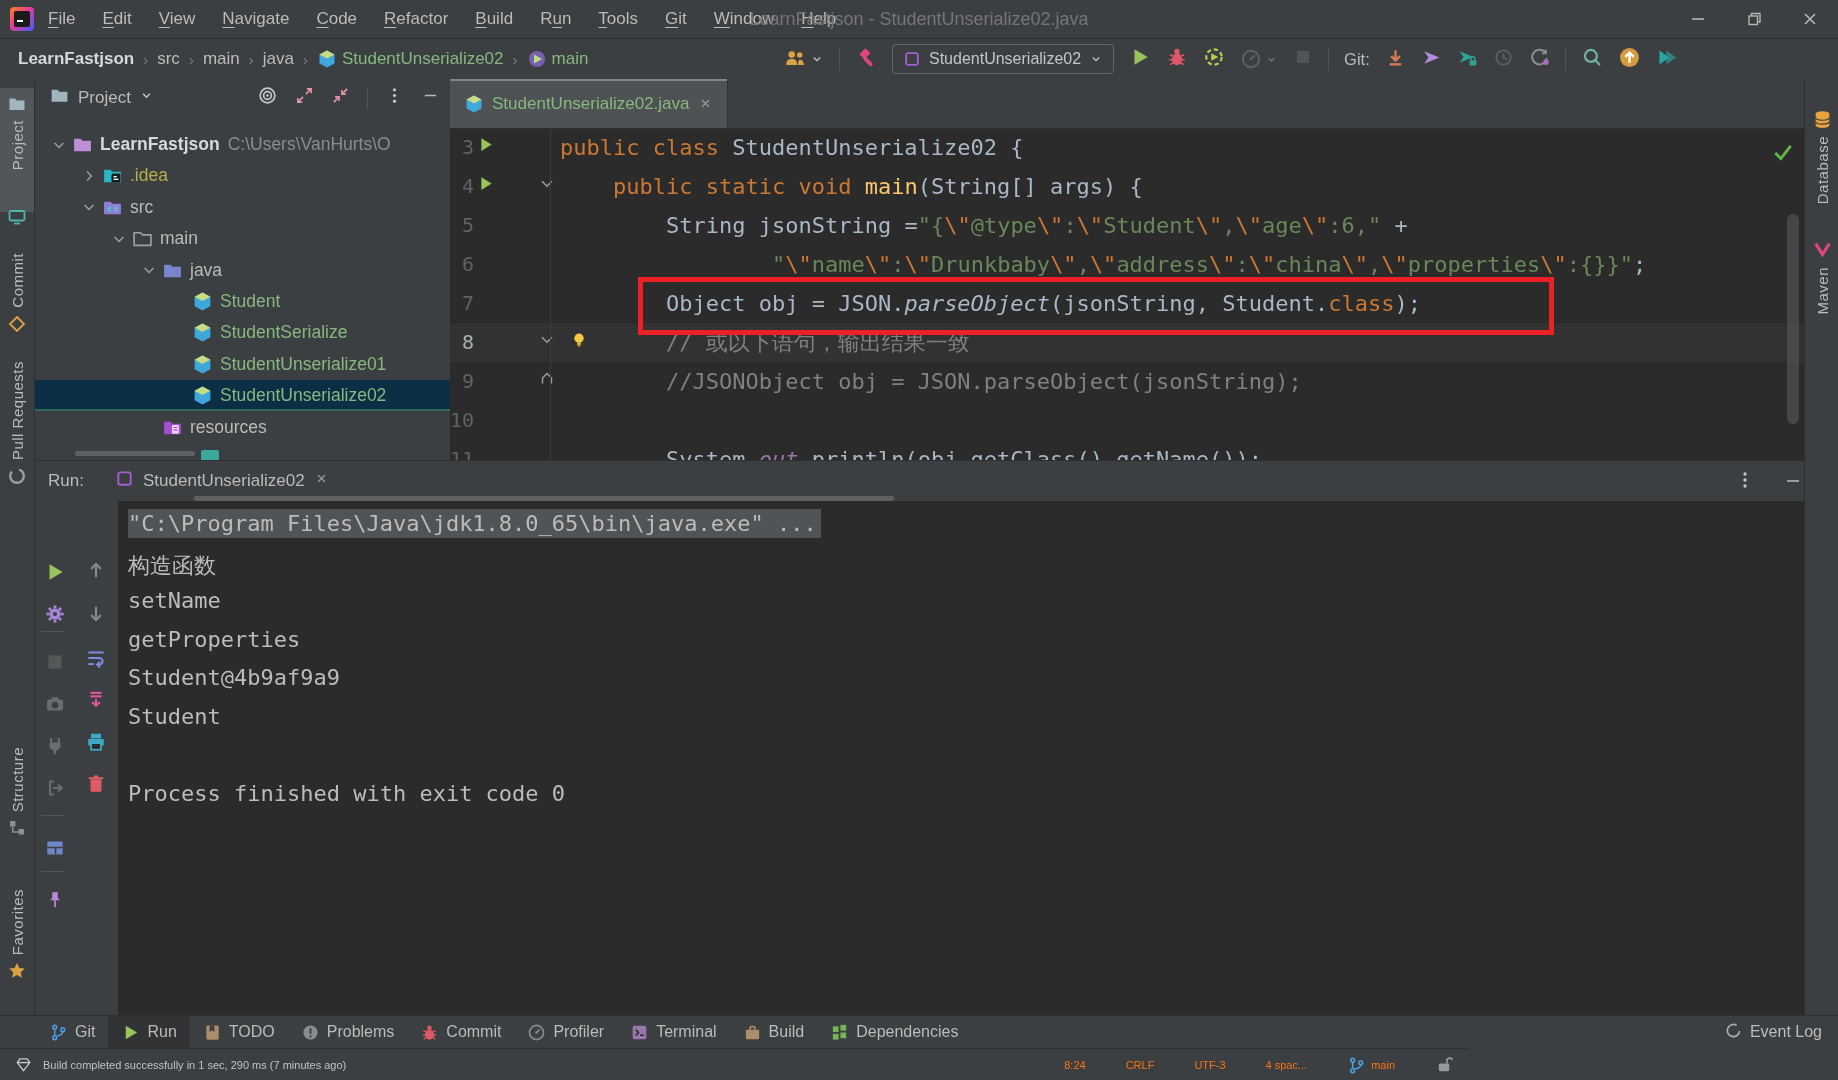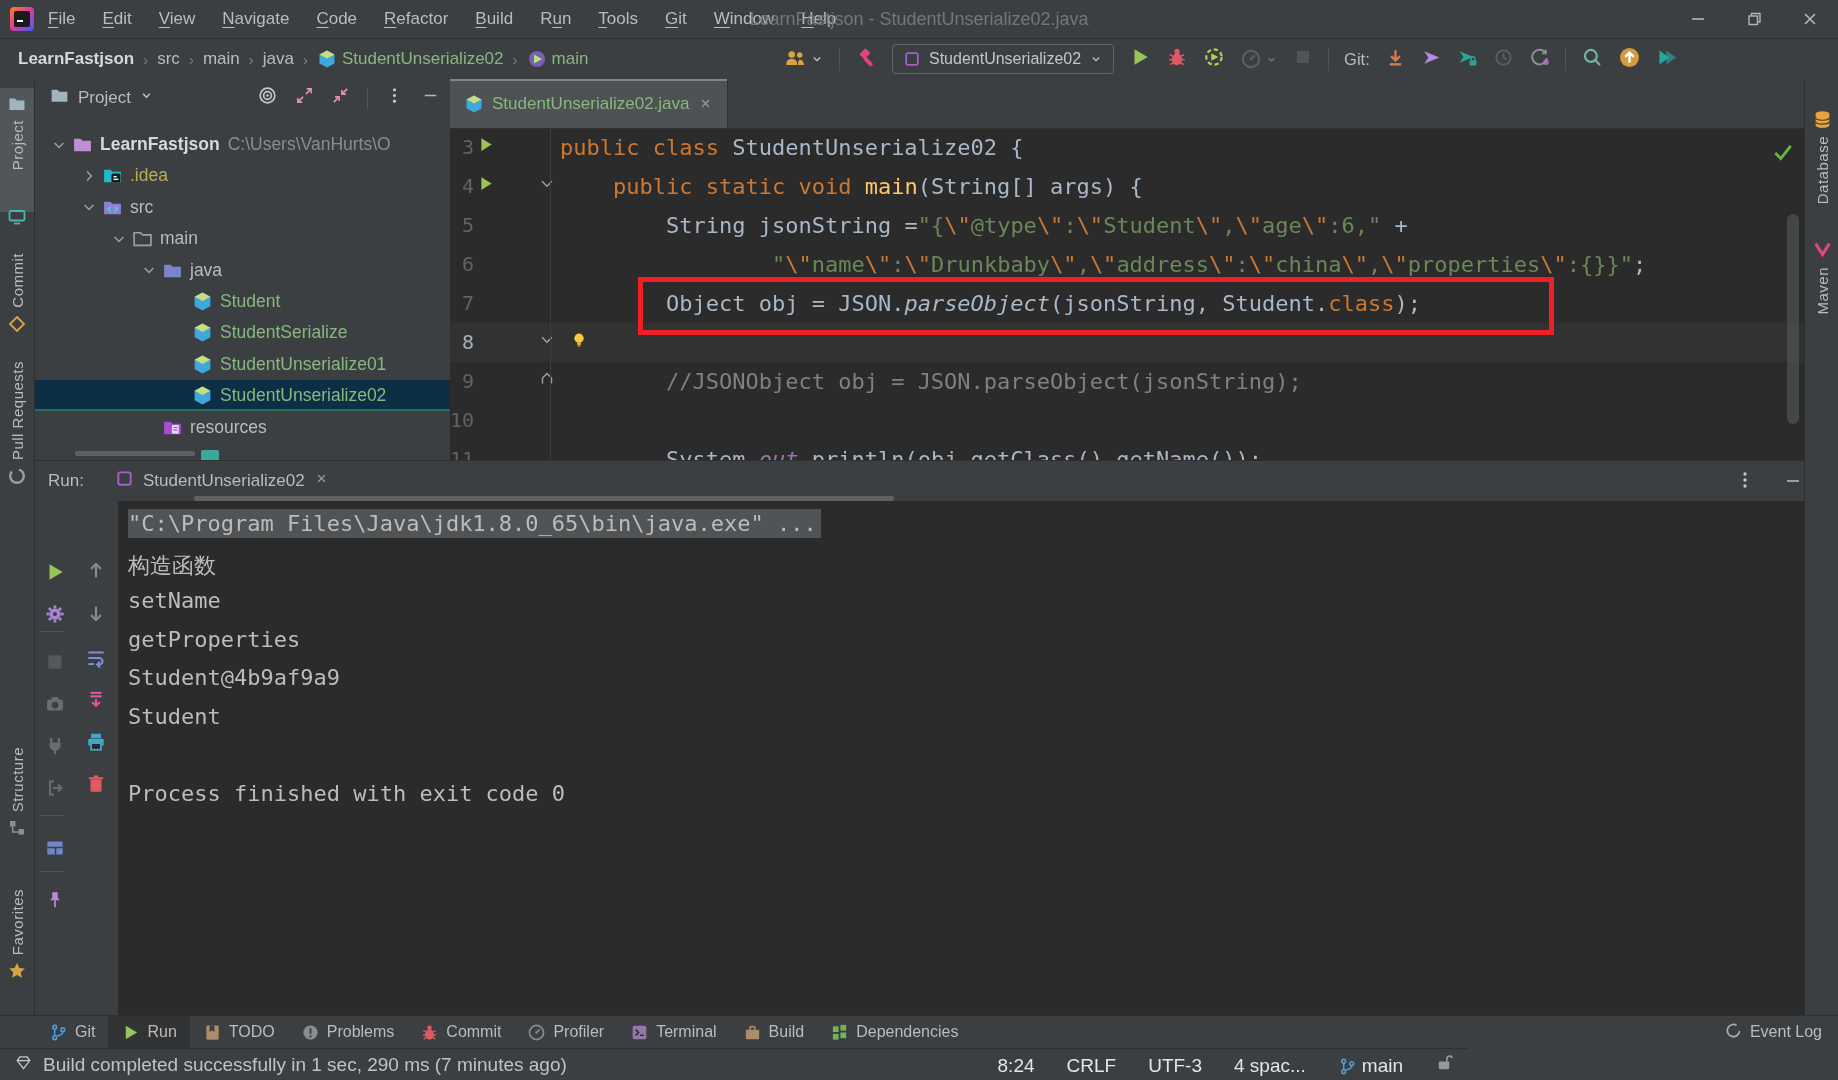--- a/index.html
+++ b/index.html
@@ -91,23 +91,23 @@
   .conline .selbg{background:#515456;padding:2px 4px 2px 0;}
   
   #bottom-bar{position:absolute;left:0;top:1015px;width:1838px;height:32px;background:#3c3f41;border-top:1px solid #2d2f30;
               display:flex;align-items:center;font-size:16px;}
   #bb-left{display:flex;align-items:center;margin-left:36px;height:100%;}
   .bb-item{display:flex;align-items:center;gap:7px;padding:0 13px;height:100%;color:#bbbbbb;}
   .bb-item.active{background:#313335;}
   #bb-right{margin-left:auto;margin-right:16px;display:flex;align-items:center;gap:7px;color:#bbbbbb;}
   
   #status-bar{position:absolute;left:0;top:1048px;width:1468px;height:32px;background:#3c3f41;border-top:1px solid #2d2f30;
-              display:flex;align-items:center;font-size:19px;color:#c0c3c5;}
+              display:flex;align-items:center;font-size:11px;color:#c0c3c5;}
   #sb-msg{display:flex;align-items:center;gap:10px;margin-left:14px;}
-  #sb-right{margin-left:auto;display:flex;align-items:flex-end;gap:32px;margin-right:14px;color:#e5e5e5;}
+  #sb-right{margin-left:auto;display:flex;align-items:center;gap:40px;margin-right:14px;color:#f97316;}
   .sb-branch{display:flex;align-items:center;gap:5px;}
 </style>
 </head>
 <body>
 
 <div id="app">
 
   <div id="titlebar">
     <div id="logo">
         <b></b>
@@ -667,20 +667,21 @@
                 <path d="M4.5 7 L10 12.5 L15.5 7" stroke="#9da0a2" stroke-width="1.7" fill="none"></path>
               </svg>
             </span></span>
           <span class="gico" style="left:120px"><span style="display:inline-flex">
               <svg width="18" height="18" viewBox="0 0 20 20">
                 <circle cx="10" cy="8" r="5.2" fill="#f7c842"></circle>
                 <rect x="7.8" y="13.5" width="4.4" height="1.8" fill="#f7c842"></rect>
                 <rect x="8.4" y="15.8" width="3.2" height="1.6" fill="#c79a2e"></rect>
               </svg>
             </span></span>
+          <pre class="ctext">        <span class="c-cmt">// 或以下语句，输出结果一致</span></pre>
         </div>
         <div class="cline" style="top:283px">
           <span class="lnum">9</span>
           <span class="gico" style="left:88px"><span style="display:inline-flex">
               <svg width="18" height="18" viewBox="0 0 20 20">
                 <path d="M5 15 V9 L10 4 L15 9 V15" stroke="#9da0a2" stroke-width="1.6" fill="none"></path>
               </svg>
             </span></span>
           <pre class="ctext">        <span class="c-cmt">//JSONObject obj = JSON.parseObject(jsonString);</span></pre>
         </div>

